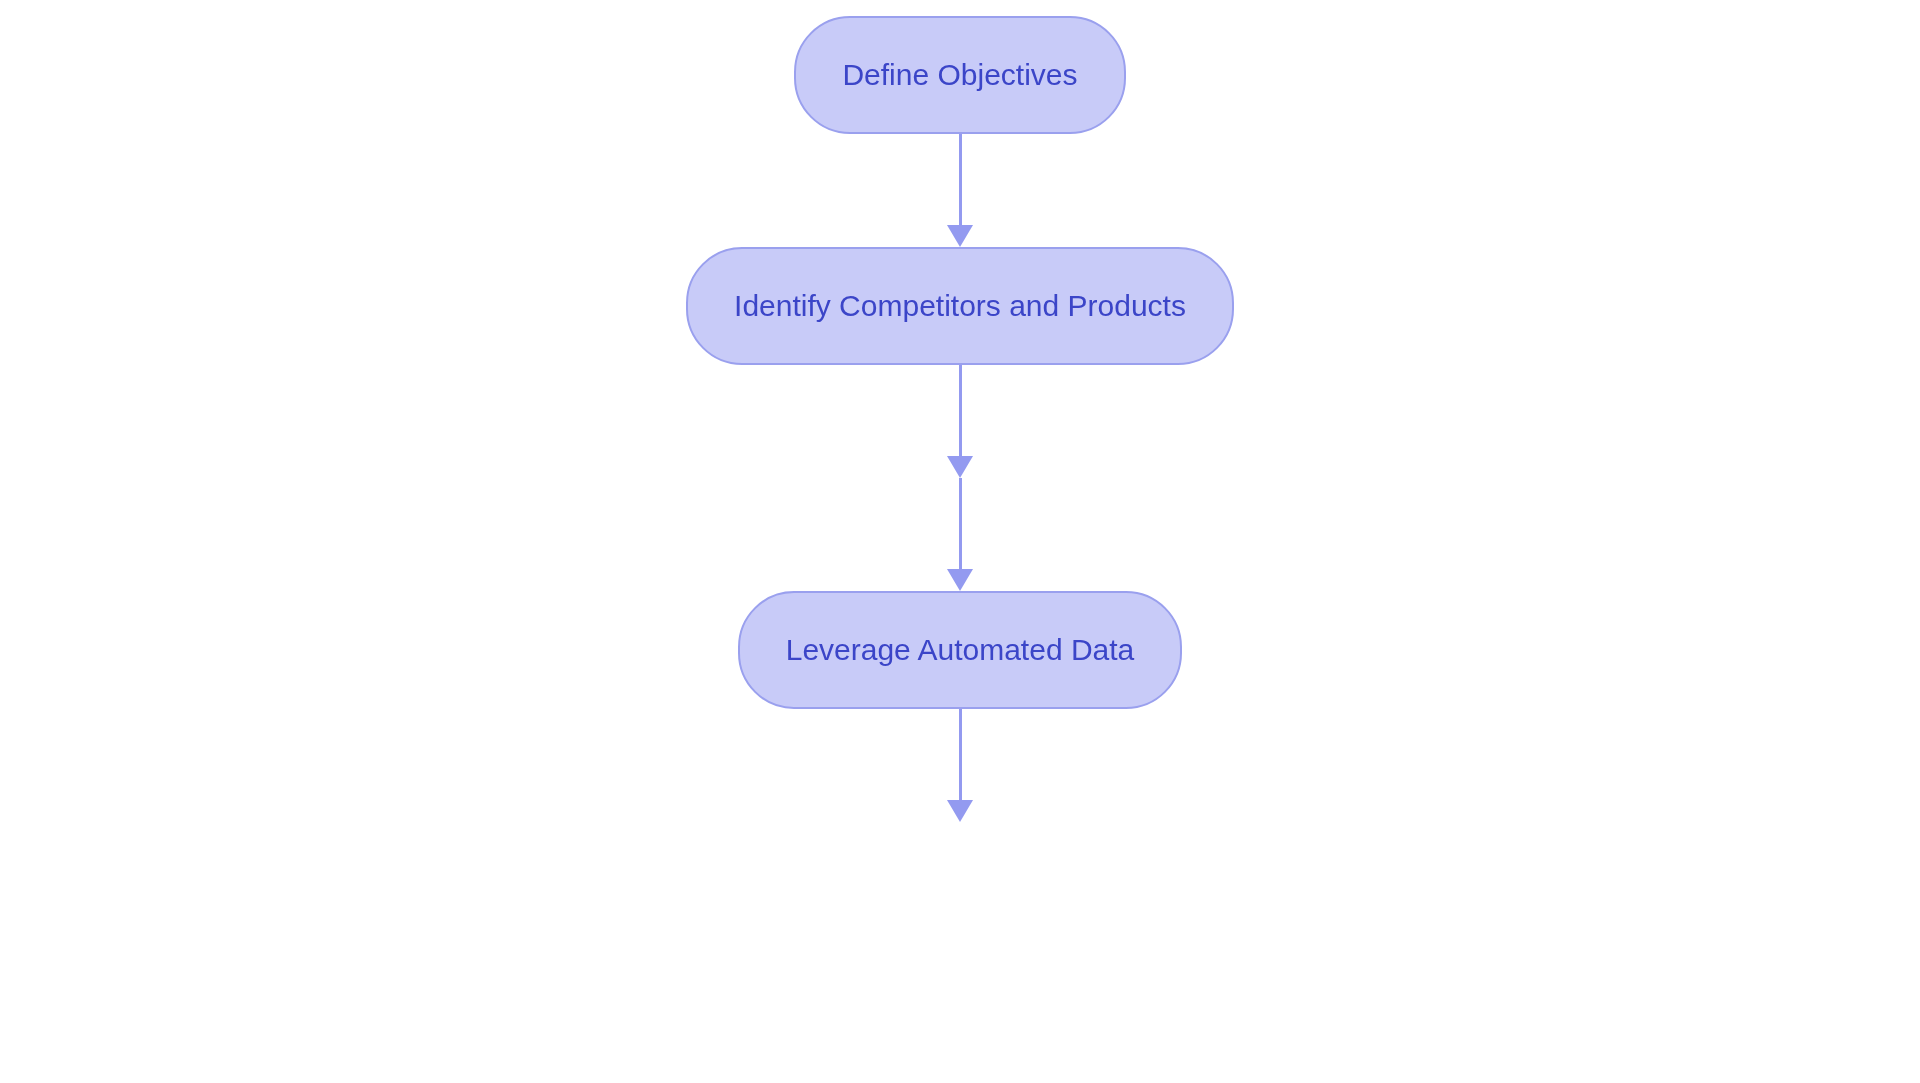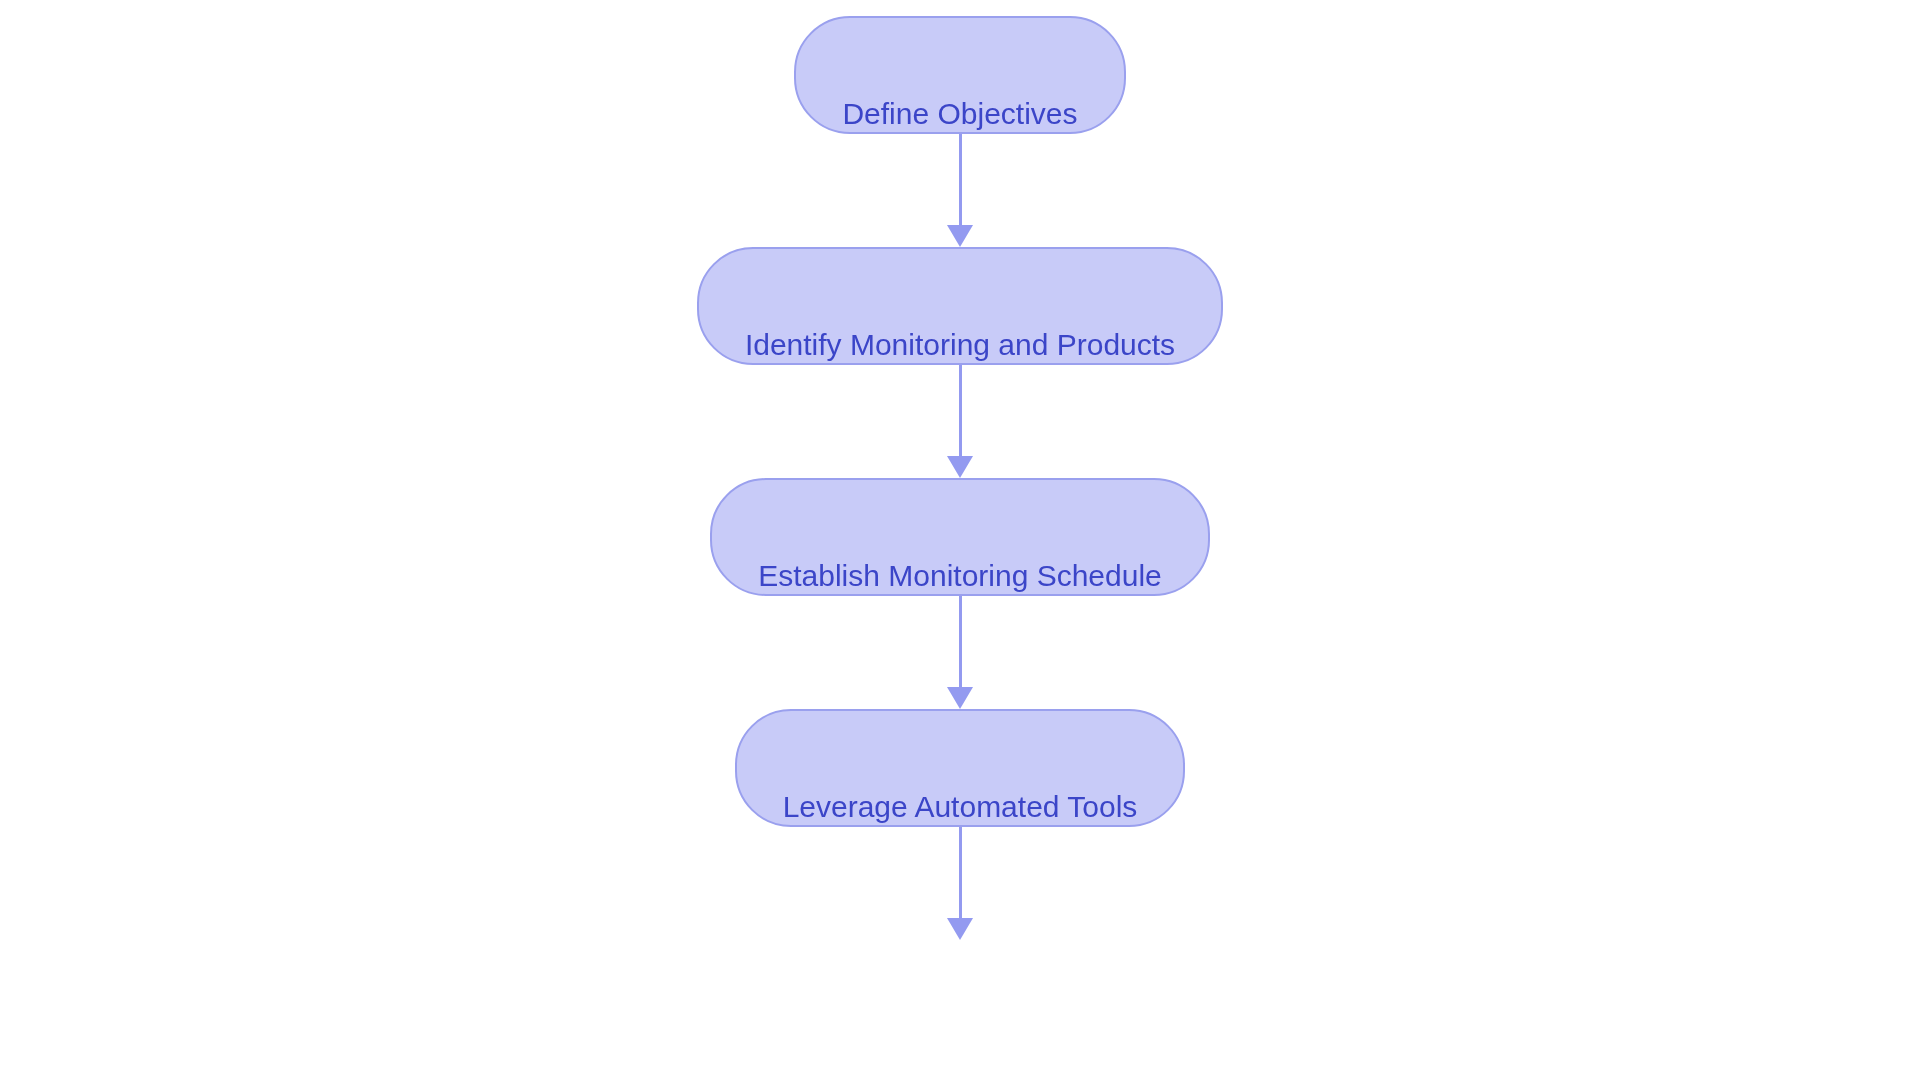--- a/index.html
+++ b/index.html
@@ -24,21 +24,21 @@
   .flowchart {
     display: flex;
     flex-direction: column;
     align-items: center;
     padding-top: 16px;
   }
   .node {
     min-height: 118px;
     padding: 0 46px;
     display: flex;
-    align-items: flex-end;
+    align-items: center;
     justify-content: center;
     background: var(--node-fill);
     border: 2px solid var(--node-border);
     border-radius: 56px;
   }
   .node-label {
     font-size: 30px;
     line-height: 1.2;
     color: var(--node-text);
     white-space: nowrap;
@@ -70,39 +70,36 @@
   <div class="node">
     <span class="node-label">Define Objectives</span>
   </div>
 
   <div class="arrow">
     <div class="arrow-line"></div>
     <div class="arrow-head"></div>
   </div>
 
   <div class="node">
-    <span class="node-label">Identify Monitoring and Products</span>
+    <span class="node-label">Identify Competitors and Products</span>
   </div>
 
   <div class="arrow">
     <div class="arrow-line"></div>
     <div class="arrow-head"></div>
   </div>
 
-  <div class="node">
-    <span class="node-label">Establish Monitoring Schedule</span>
-  </div>
 
   <div class="arrow">
     <div class="arrow-line"></div>
     <div class="arrow-head"></div>
   </div>
 
   <div class="node">
-    <span class="node-label">Leverage Automated Tools</span>
+    <span class="node-label">Leverage Automated Data</span>
   </div>
 
   <div class="arrow">
     <div class="arrow-line"></div>
     <div class="arrow-head"></div>
   </div>
 
 
 </div>
 

